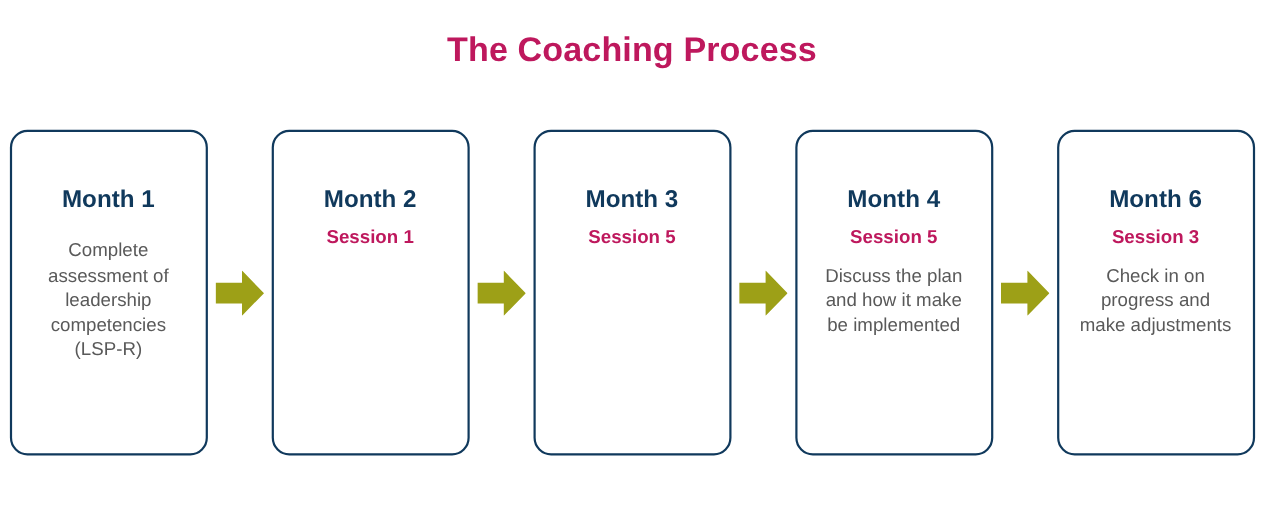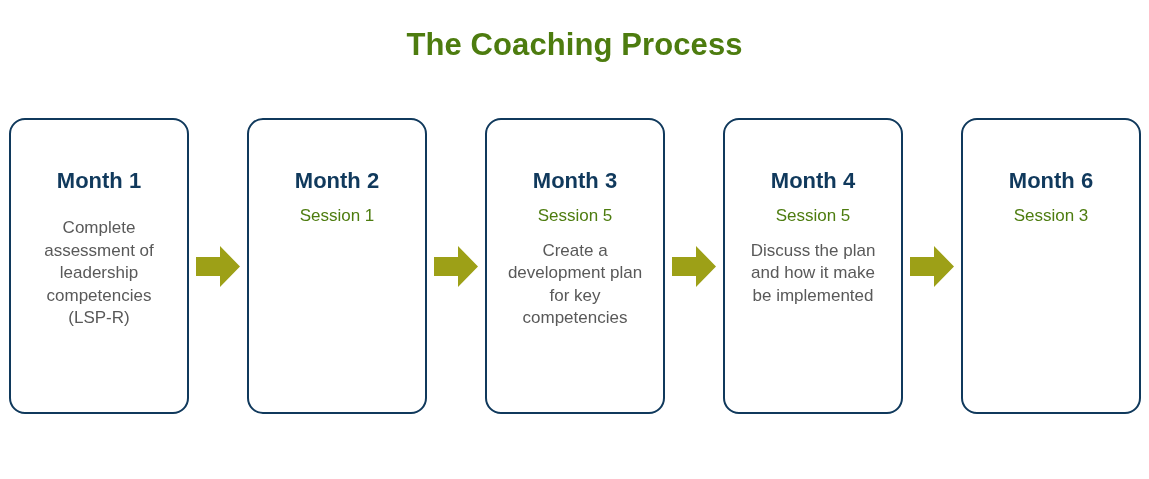--- a/index.html
+++ b/index.html
@@ -25,36 +25,36 @@
 
   
   .title {
     position: absolute;
     top: 28px;
     left: 0;
     width: 1149px;
     text-align: center;
     font-size: 31px;
     font-weight: bold;
-    color: #4d7c0f;
+    color: #be185d;
     letter-spacing: 0.1px;
     line-height: 1.1;
   }
 
   
   .flow {
     position: absolute;
     top: 118px;
     left: 8px;
     width: 1133px;
     height: 296px;
     display: flex;
     flex-direction: row;
     align-items: stretch;
-    justify-content: flex-end;
+    justify-content: center;
   }
 
   .card {
     box-sizing: border-box;
     width: 180px;
     flex: 0 0 180px;
     height: 296px;
     border: 2px solid #10395C;
     border-radius: 16px;
     background: #ffffff;
@@ -70,22 +70,22 @@
     font-size: 22px;
     font-weight: bold;
     color: #10395C;
     line-height: 1.15;
     margin: 0 0 12px 0;
     white-space: nowrap;
   }
 
   .card-session {
     font-size: 17px;
-    font-weight: normal;
-    color: #4d7c0f;
+    font-weight: bold;
+    color: #be185d;
     line-height: 1.32;
     margin: 0;
     white-space: nowrap;
   }
 
   .card-body {
     font-size: 17px;
     font-weight: normal;
     color: #595959;
     line-height: 1.32;
@@ -136,21 +136,20 @@
 
     <div class="arrow-cell">
       <svg class="arrow-icon" viewBox="0 0 44 41">
         <polygon points="0,11 24,11 24,0 44,20.5 24,41 24,30 0,30" fill="#9DA017"></polygon>
       </svg>
     </div>
 
     <div class="card">
       <div class="card-heading">Month 3</div>
       <div class="card-session">Session 5</div>
-      <div class="card-body">Create a development plan for key competencies</div>
     </div>
 
     <div class="arrow-cell">
       <svg class="arrow-icon" viewBox="0 0 44 41">
         <polygon points="0,11 24,11 24,0 44,20.5 24,41 24,30 0,30" fill="#9DA017"></polygon>
       </svg>
     </div>
 
     <div class="card">
       <div class="card-heading">Month 4</div>
@@ -160,16 +159,17 @@
 
     <div class="arrow-cell">
       <svg class="arrow-icon" viewBox="0 0 44 41">
         <polygon points="0,11 24,11 24,0 44,20.5 24,41 24,30 0,30" fill="#9DA017"></polygon>
       </svg>
     </div>
 
     <div class="card">
       <div class="card-heading">Month 6</div>
       <div class="card-session">Session 3</div>
+      <div class="card-body">Check in on progress and make adjustments</div>
     </div>
 
   </div>
 </div>
 
 </body></html>

